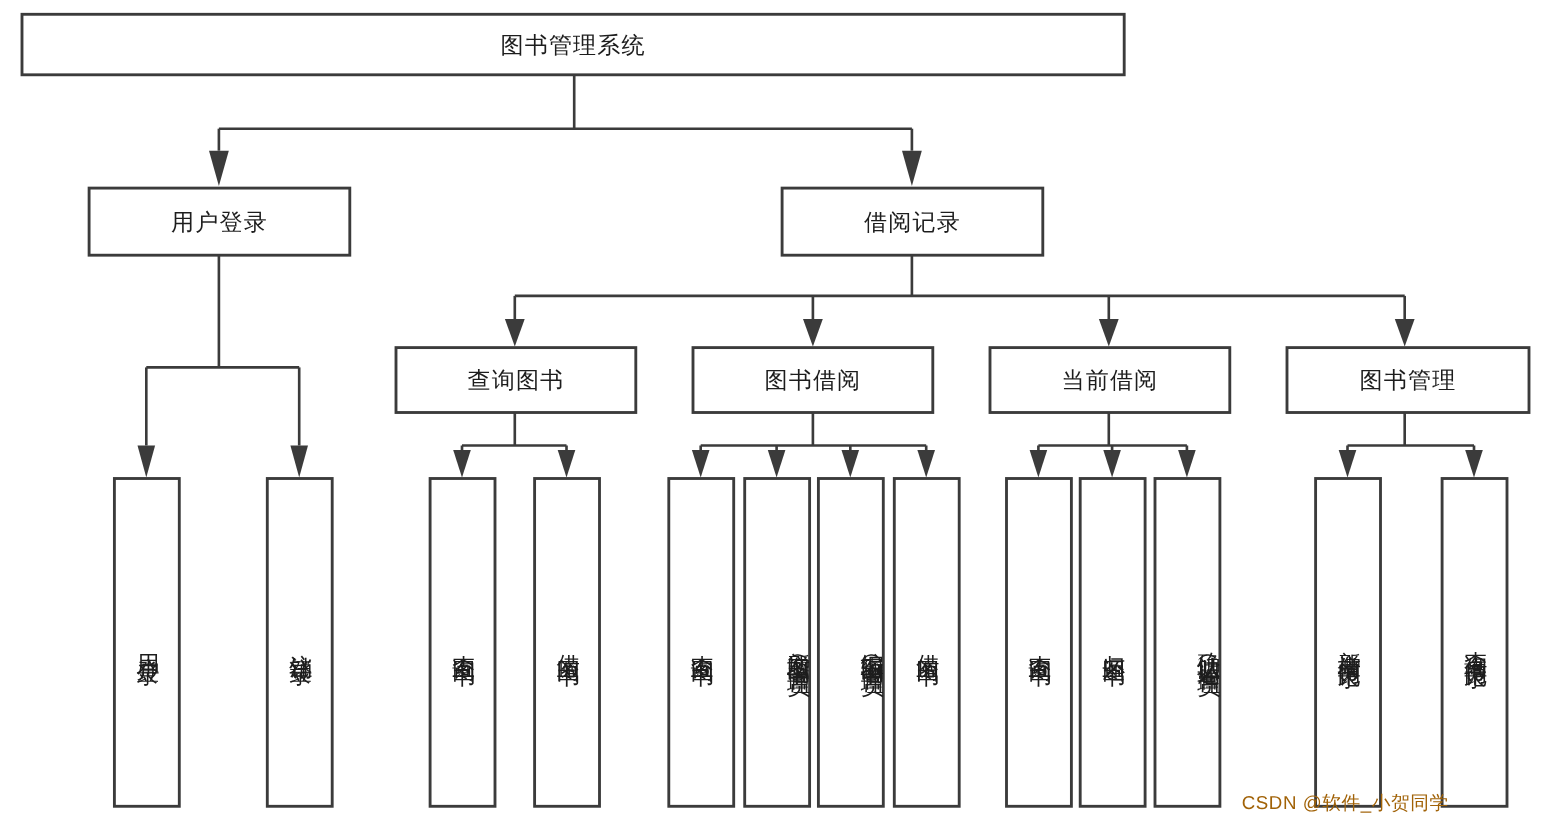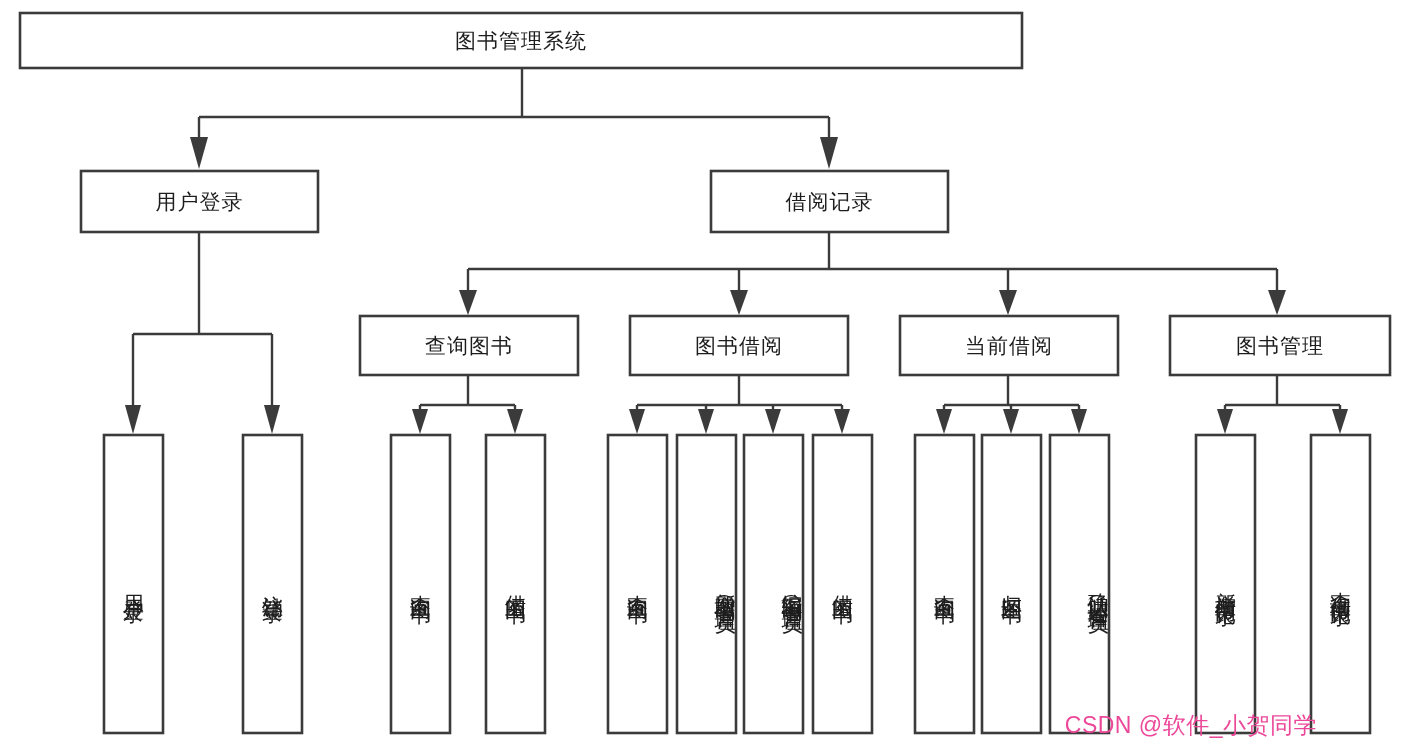--- a/index.html
+++ b/index.html
@@ -63,22 +63,22 @@
     text-orientation: upright;
     font-size: 21px;
     letter-spacing: 3px;
     line-height: 1.05;
     white-space: nowrap;
   }
   .watermark {
     position: absolute;
     right: 12px;
     bottom: 6px;
-    font-size: 23px;
-    color: #ec4899;
+    font-size: 17px;
+    color: #a16207;
     letter-spacing: 0.5px;
     font-family: "Liberation Sans", "DejaVu Sans", sans-serif;
     white-space: nowrap;
   }
 </style>
 </head>
 <body>
 
 <div id="diagram-root">
 

